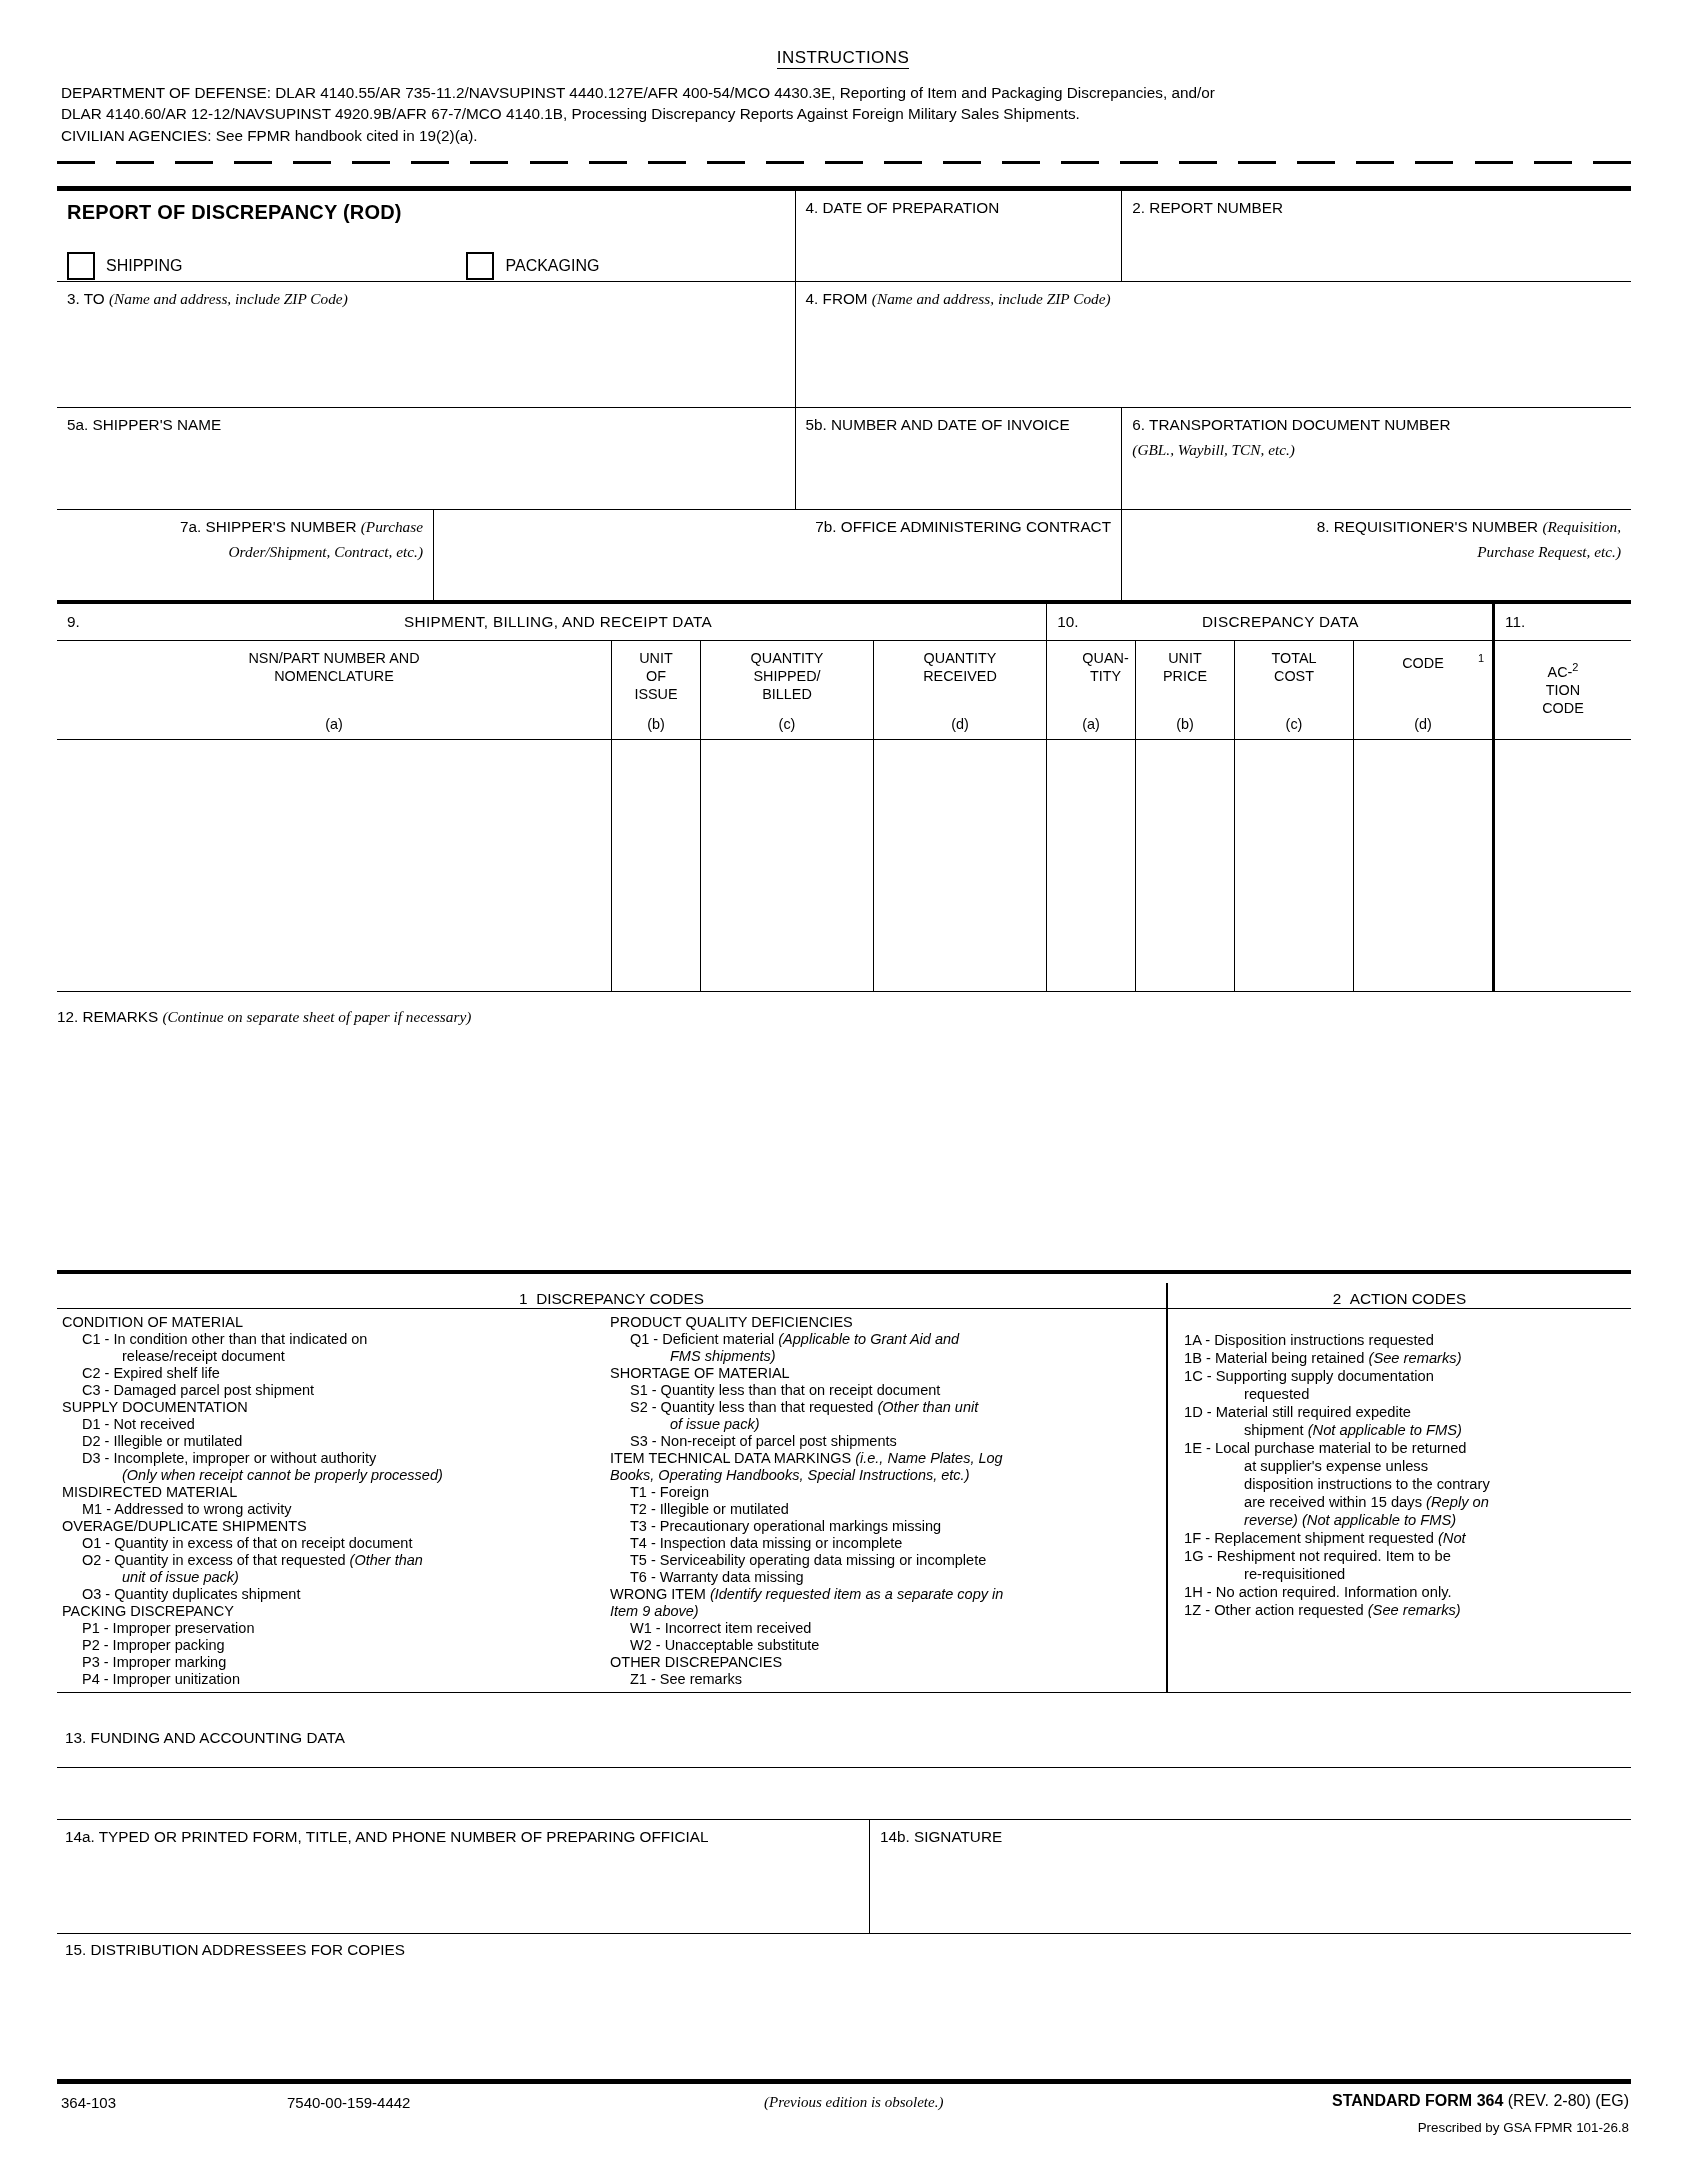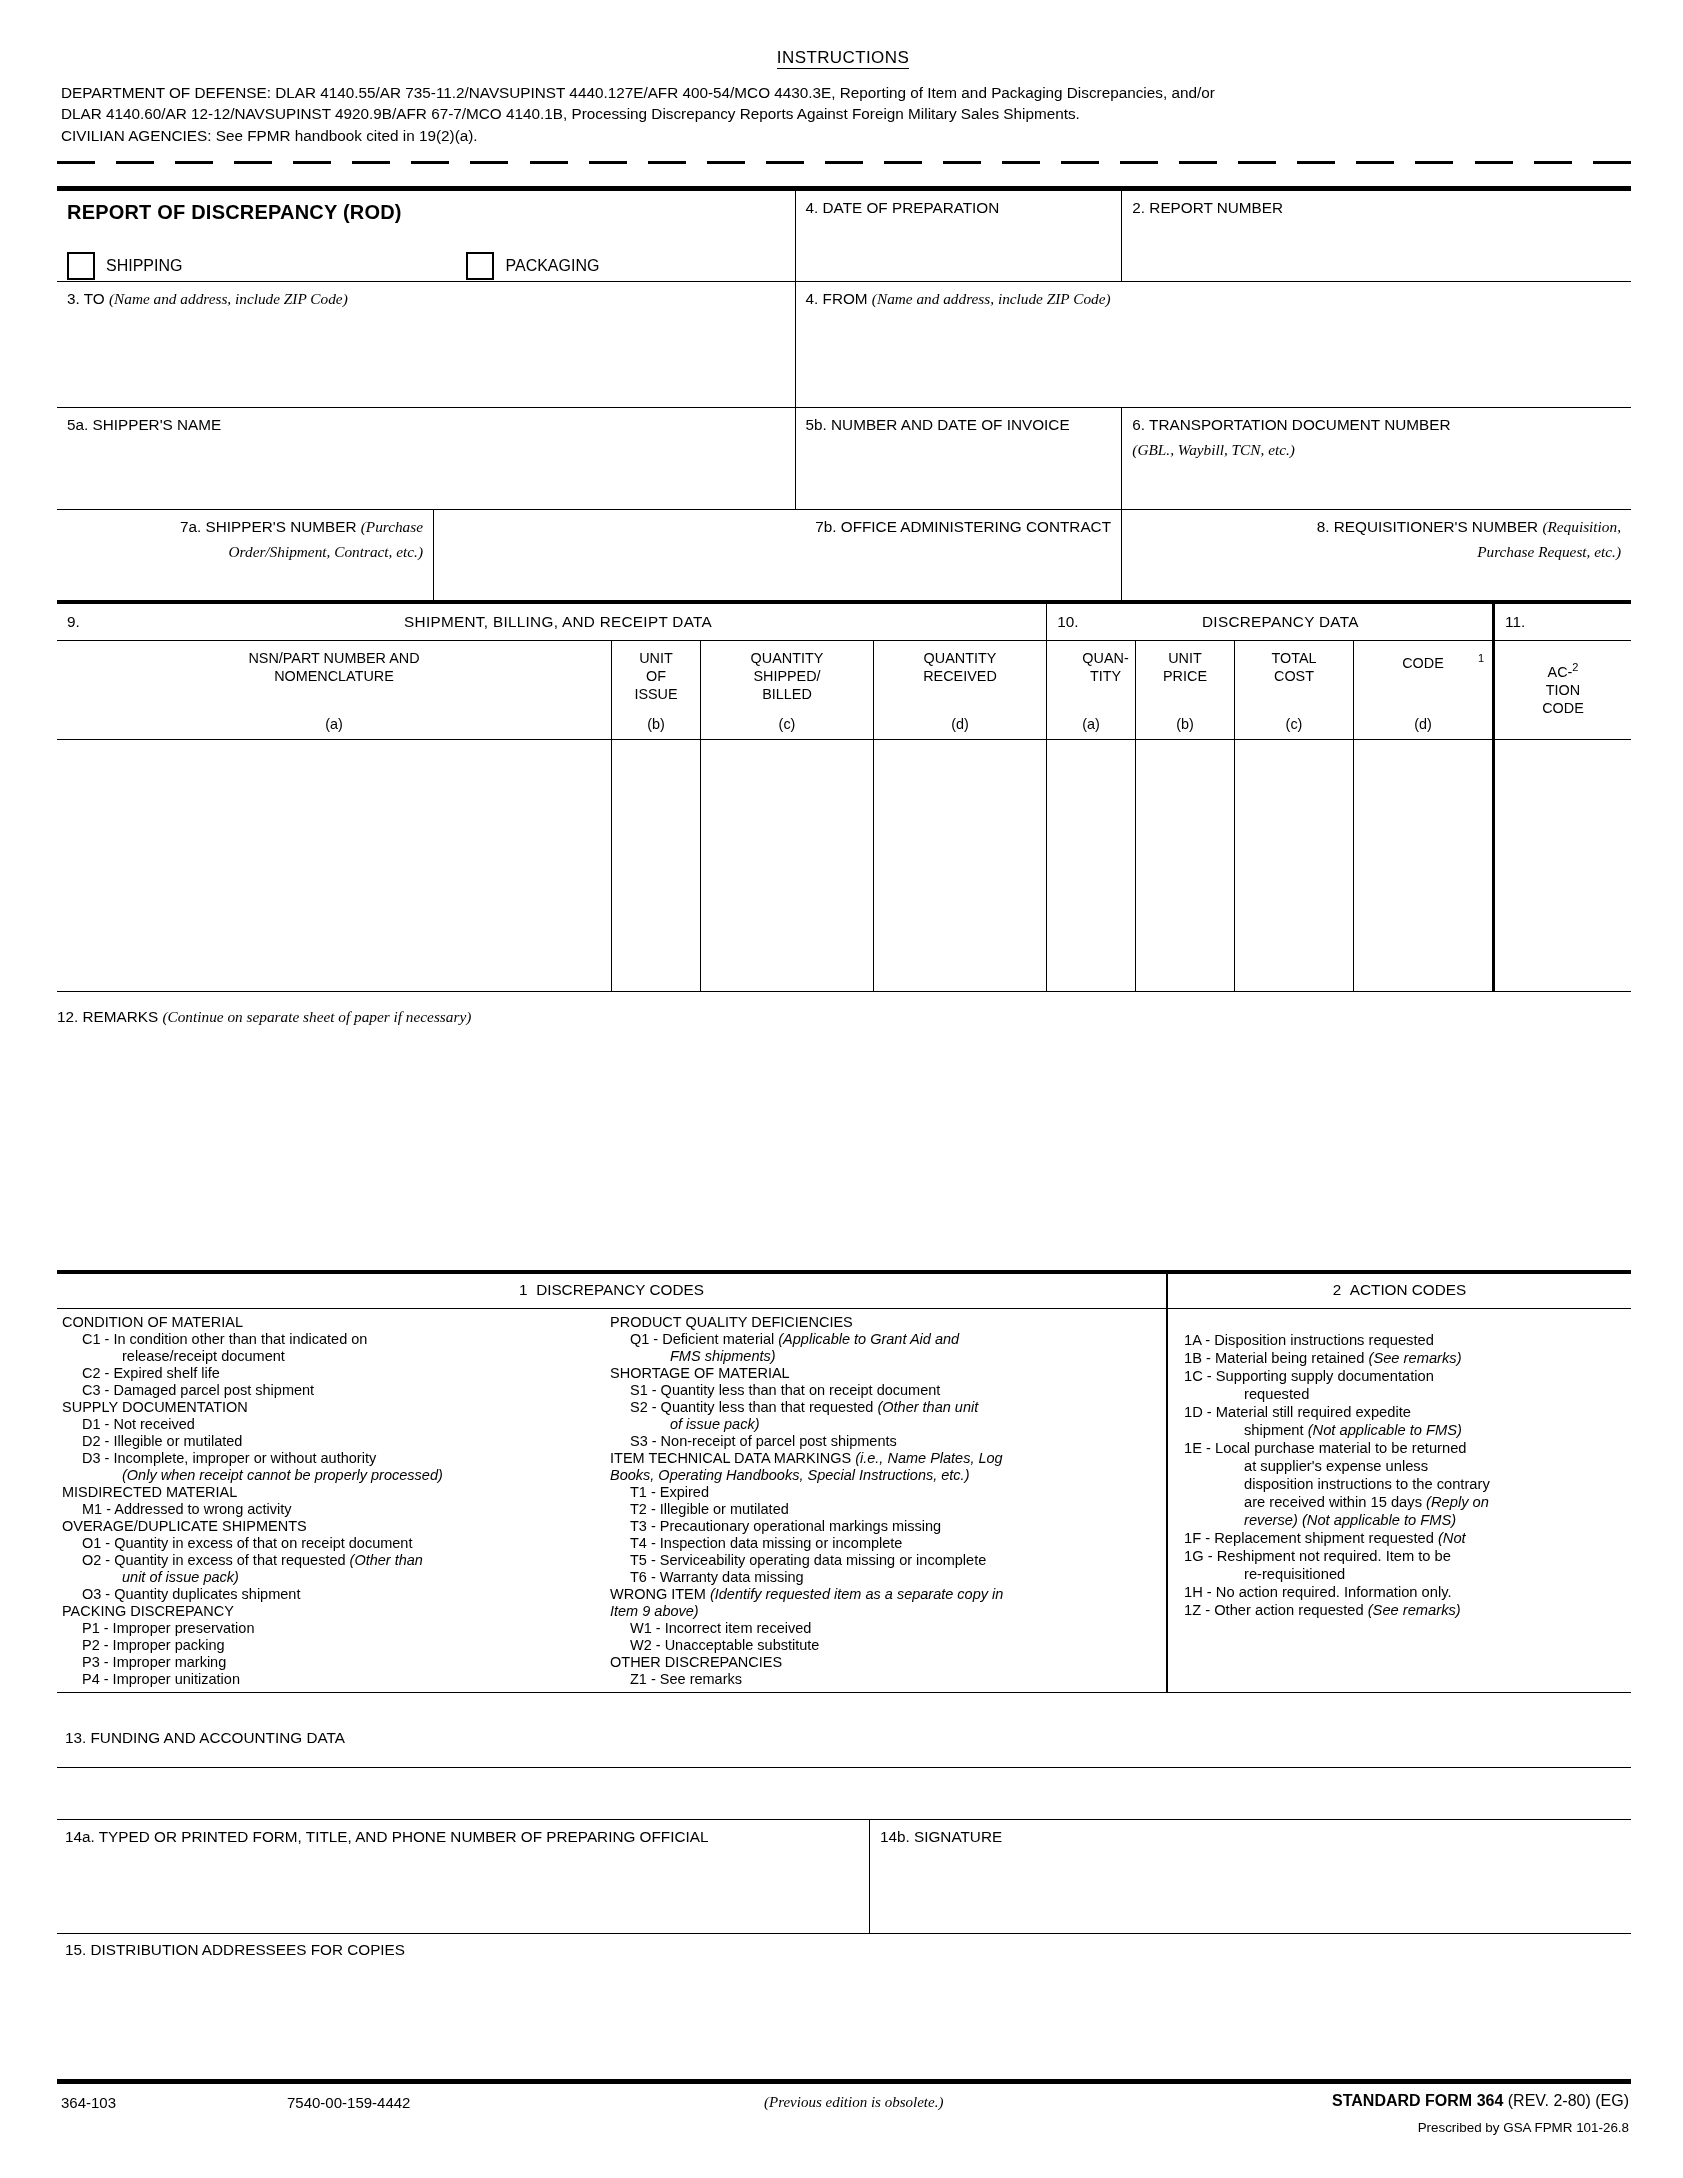--- a/index.html
+++ b/index.html
@@ -163,21 +163,21 @@
 
   
   .codes {
     position: absolute;
     left: 57px;
     top: 1270px;
     width: 1574px;
     border-top: 4px solid #000;
     box-sizing: border-box;
   }
-  .codes-head { display: flex; border-bottom: 1.5px solid #000; height: 34px; }
+  .codes-head { display: flex; border-bottom: 1.5px solid #000; height: 34px; align-items: flex-end; }
   .codes-head .ch-left {
     width: 1109px; text-align: center; font-size: 15.3px; padding-top: 7px;
     box-sizing: border-box;
   }
   .codes-head .ch-right {
     width: 465px; text-align: center; font-size: 15.3px; padding-top: 7px;
     border-left: 2.5px solid #000; box-sizing: border-box;
   }
   .codes-body { display: flex; border-bottom: 1.5px solid #000; }
   .cb-left { width: 1109px; display: flex; box-sizing: border-box; padding: 5px 0 4px 0; }
@@ -432,21 +432,21 @@
             <div class="itm">P4 - Improper unitization</div>
           </div>
         <div class="col-b" id="codes-col-mid">
             <div class="grp">PRODUCT QUALITY DEFICIENCIES</div>
             <div class="itm">Q1 - Deficient material <span class="its">(Applicable to Grant Aid and</span><span class="cont its">FMS shipments)</span></div>
             <div class="grp">SHORTAGE OF MATERIAL</div>
             <div class="itm">S1 - Quantity less than that on receipt document</div>
             <div class="itm">S2 - Quantity less than that requested <span class="its">(Other than unit</span><span class="cont its">of issue pack)</span></div>
             <div class="itm">S3 - Non-receipt of parcel post shipments</div>
             <div class="grp">ITEM TECHNICAL DATA MARKINGS <span class="its">(i.e., Name Plates, Log</span><span class="cont its" style="padding-left: 0px;">Books, Operating Handbooks, Special Instructions, etc.)</span></div>
-            <div class="itm">T1 - Expired</div>
+            <div class="itm">T1 - Foreign</div>
             <div class="itm">T2 - Illegible or mutilated</div>
             <div class="itm">T3 - Precautionary operational markings missing</div>
             <div class="itm">T4 - Inspection data missing or incomplete</div>
             <div class="itm">T5 - Serviceability operating data missing or incomplete</div>
             <div class="itm">T6 - Warranty data missing</div>
             <div class="grp">WRONG ITEM <span class="its">(Identify requested item as a separate copy in</span><span class="cont its" style="padding-left: 0px;">Item 9 above)</span></div>
             <div class="itm">W1 - Incorrect item received</div>
             <div class="itm">W2 - Unacceptable substitute</div>
             <div class="grp">OTHER DISCREPANCIES</div>
             <div class="itm">Z1 - See remarks</div>

